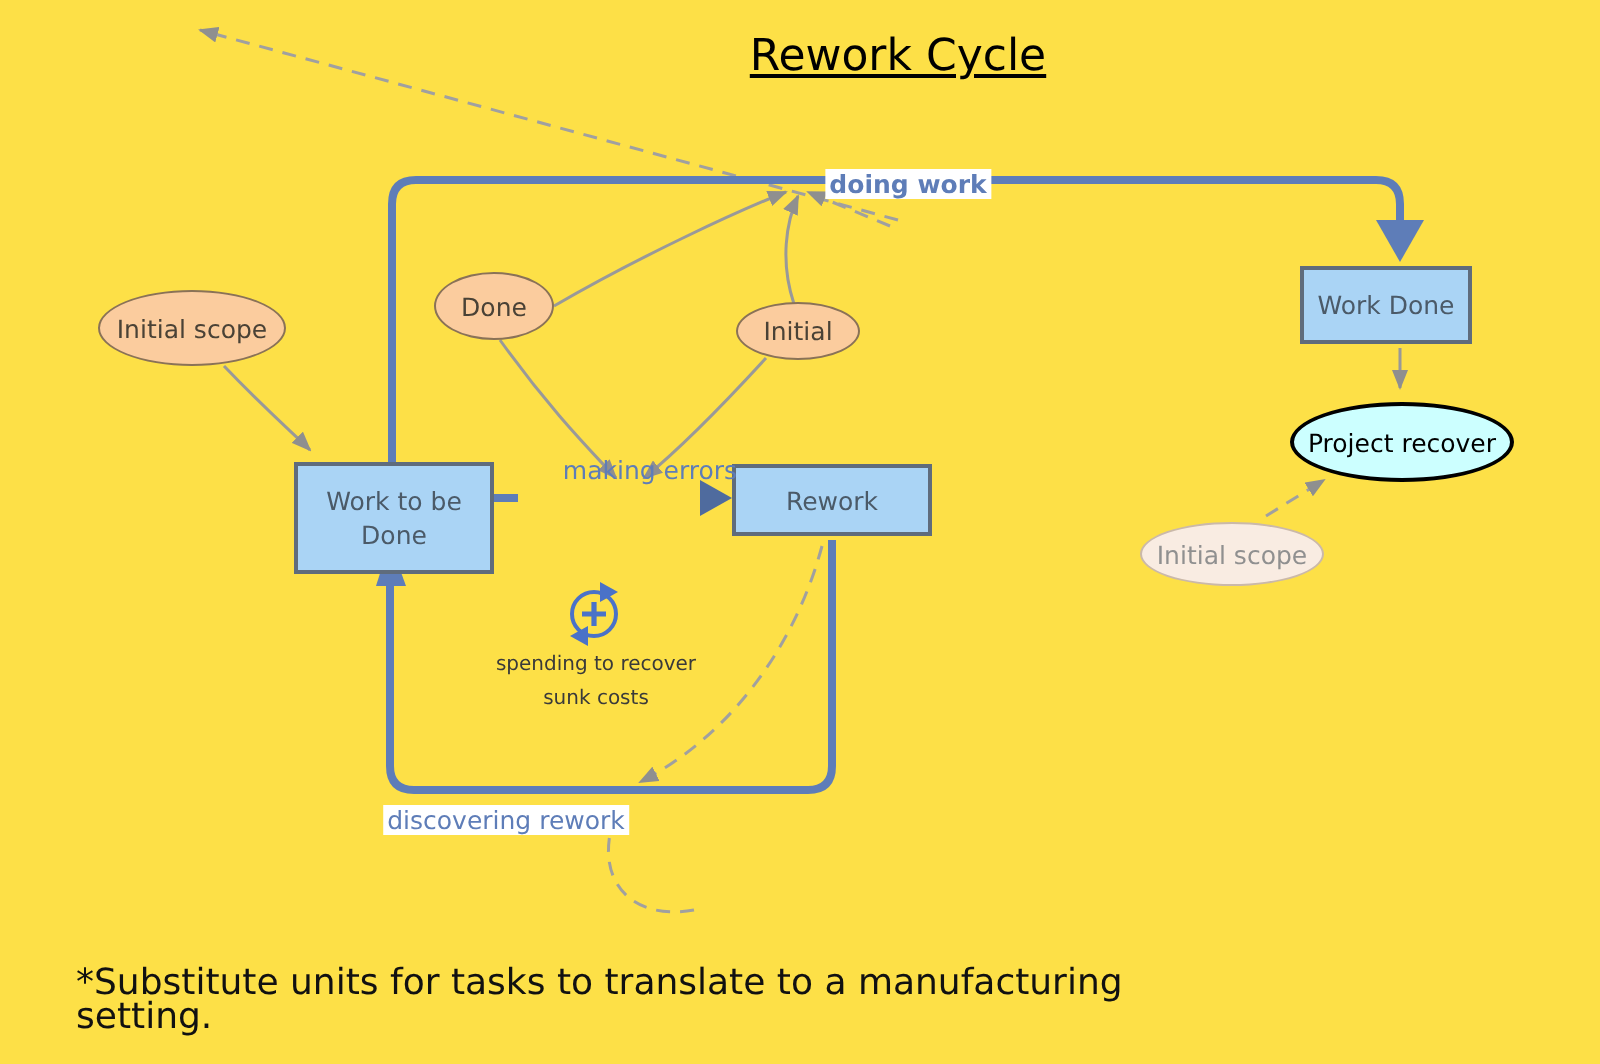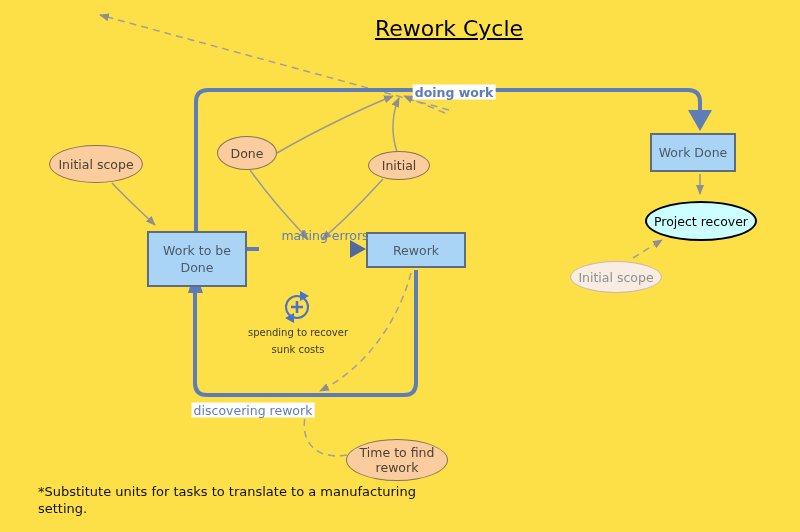--- a/index.html
+++ b/index.html
@@ -16,21 +16,21 @@
   .complete{background:var(--complete_fill);border:2px solid var(--complete_border);color:#000;}
   .faded{background:var(--faded_fill);border:1.5px solid var(--faded_border);color:var(--faded_text);}
   .flowlbl{position:absolute;z-index:2;transform:translate(-50%,-50%);
            color:var(--label_blue);font-size:12.5px;white-space:nowrap;}
   .whitebg{background:#fff;padding:0 2px;}
   .title{position:absolute;left:449px;top:16px;transform:translateX(-50%);z-index:2;
          font-size:22px;color:#000;text-decoration:underline;white-space:nowrap;}
   .annotation{position:absolute;left:298px;top:324px;transform:translateX(-50%);z-index:2;
               color:#3a3a3a;font-size:10px;line-height:17px;text-align:center;}
   .footnote{position:absolute;left:38px;top:483px;z-index:2;color:#111;
-            font-size:13px;line-height:17px;}
+            font-size:18px;line-height:17px;}
 </style>
 </head>
 <body>
 
 <div class="stage">
 
   <svg class="canvas" width="800" height="532" viewBox="0 0 800 532">
     <defs>
       <marker id="ga" viewBox="0 0 10 8" refX="9" refY="4" markerWidth="10" markerHeight="8" orient="auto" markerUnits="userSpaceOnUse">
         <path d="M0,0 L10,4 L0,8 Z" fill="#8f8f8f"></path>
@@ -76,22 +76,20 @@
   <div class="node stock pre" style="left:147px;top:231px;width:100px;height:56px;">Work to be
 Done</div>
   <div class="node stock" style="left:366px;top:232px;width:100px;height:36px;">Rework</div>
   <div class="node stock" style="left:650px;top:133px;width:86px;height:39px;">Work Done</div>
 
   <div class="node ellipse scope" style="left:49px;top:145px;width:94px;height:38px;">Initial scope</div>
   <div class="node ellipse scope" style="left:217px;top:136px;width:60px;height:34px;">Done</div>
   <div class="node ellipse scope" style="left:368px;top:151px;width:62px;height:29px;">Initial</div>
   <div class="node ellipse complete" style="left:645px;top:201px;width:112px;height:40px;">Project recover</div>
   <div class="node ellipse faded" style="left:570px;top:261px;width:92px;height:32px;">Initial scope</div>
-  <div class="node ellipse scope pre" style="left:346px;top:439px;width:102px;height:42px;">Time to find
-rework</div>
 
   <div class="flowlbl whitebg" style="left:454px;top:92px;font-weight:bold;">doing work</div>
   <div class="flowlbl" style="left:304px;top:235px;margin-left:21px;">making errors</div>
   <div class="flowlbl whitebg" style="left:253px;top:410px;">discovering rework</div>
 
   <div class="annotation pre">spending to recover
 sunk costs</div>
   <div class="footnote pre">*Substitute units for tasks to translate to a manufacturing
 setting.</div>
 

